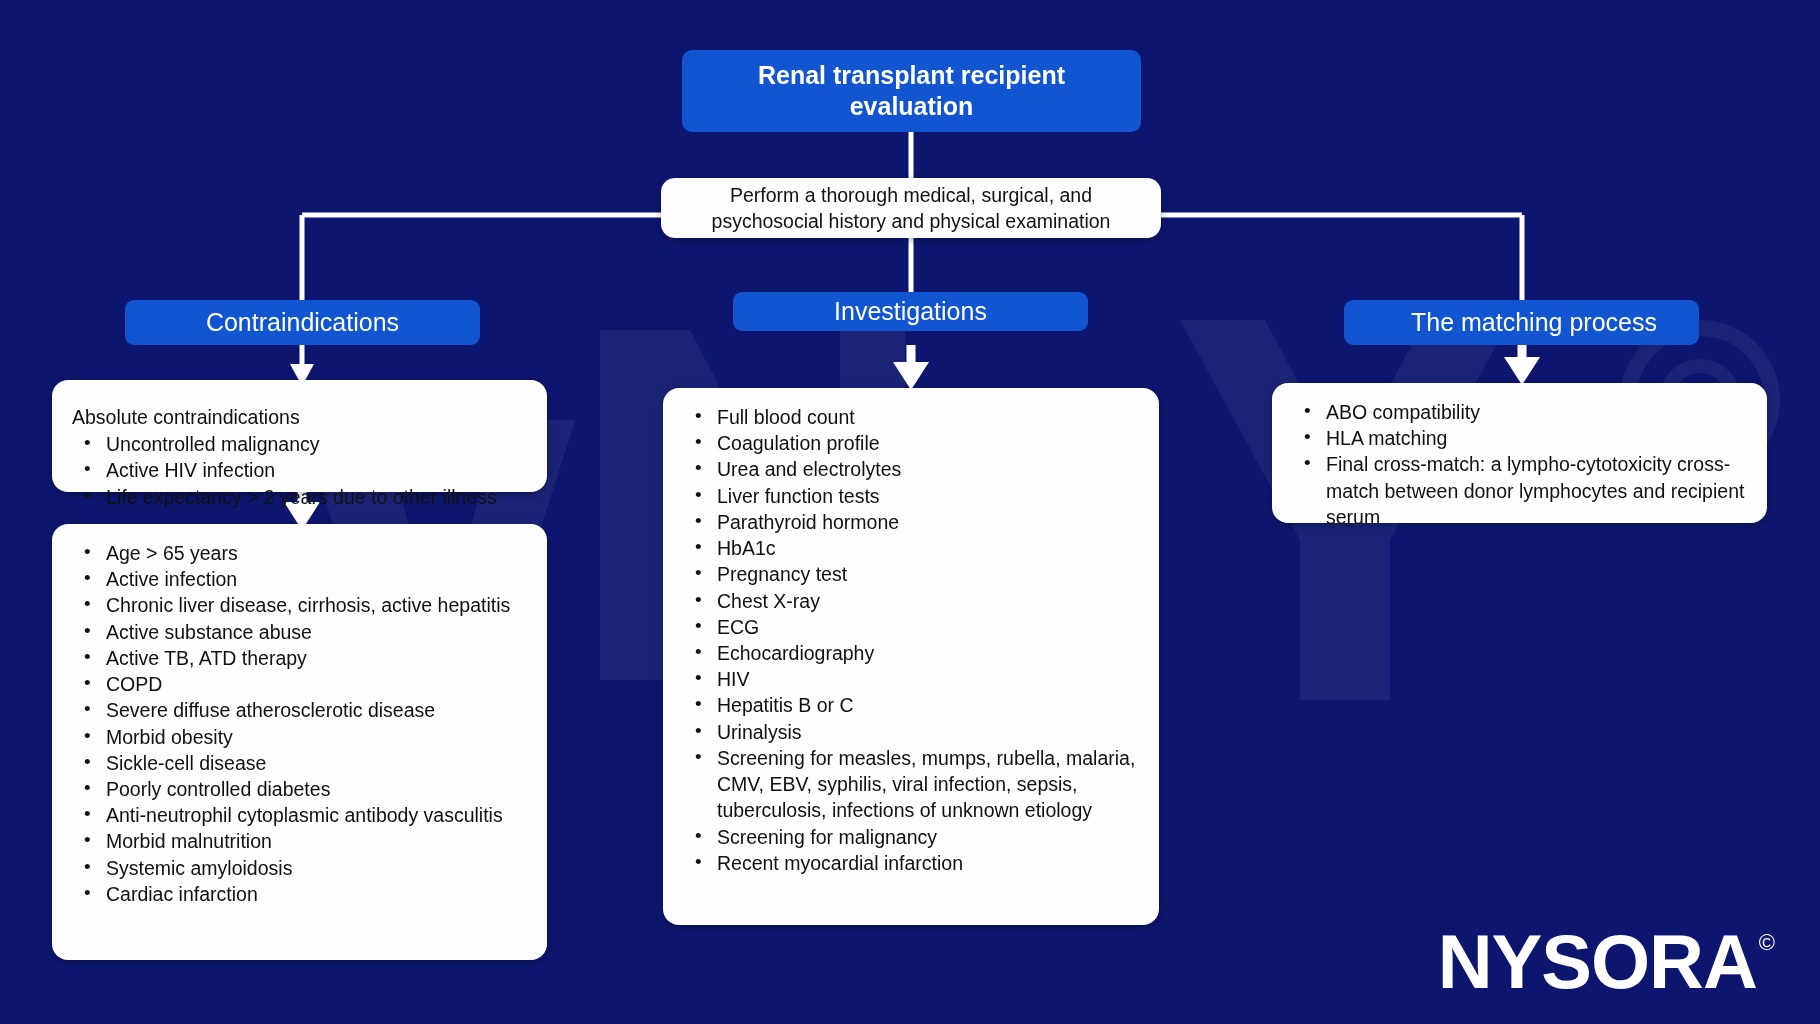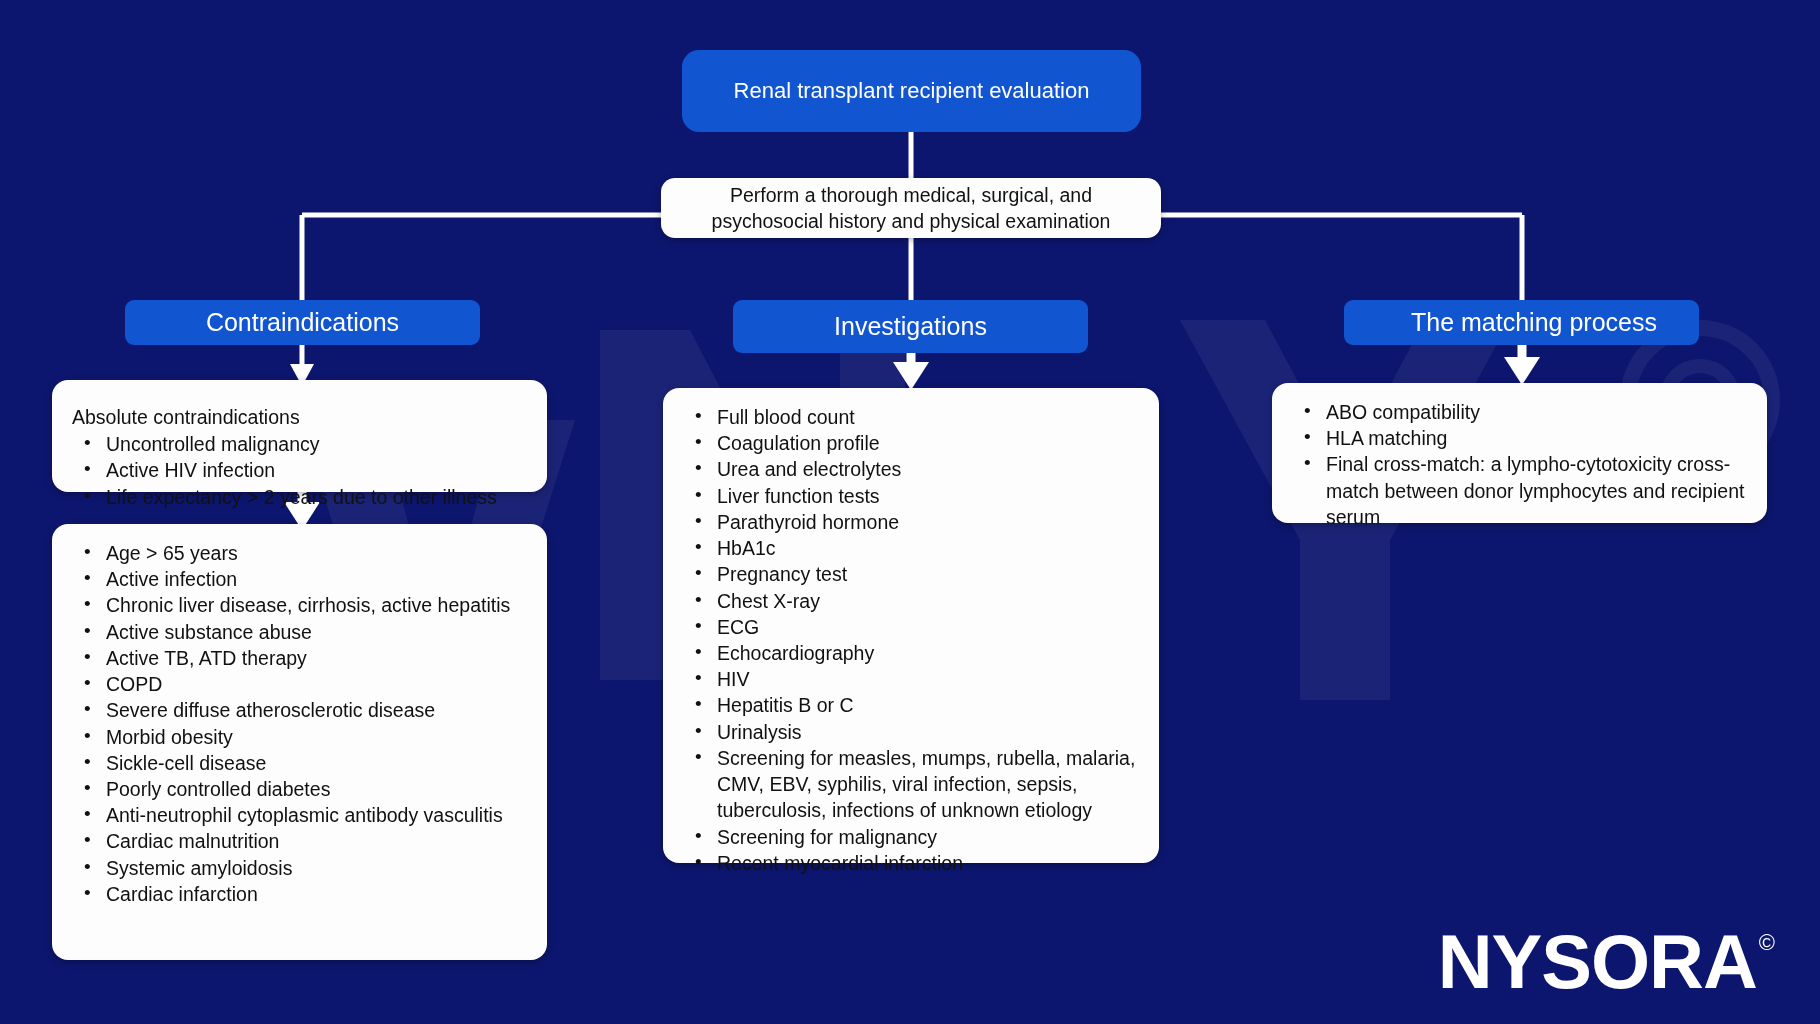--- a/index.html
+++ b/index.html
@@ -58,23 +58,22 @@
 
   .white-box {
     background: #fdfdfd;
     border-radius: 16px;
     color: #111111;
     padding: 16px 20px 18px 20px;
     box-shadow: 0 2px 7px rgba(0,0,0,0.30);
   }
 
   .title-box {
-    font-size: 22px;
-    font-weight: 400;
-    border-radius: 17px;
+    font-size: 25px;
+    font-weight: 700;
   }
 
   .cat-box {
     font-size: 25px;
     font-weight: 400;
     border-radius: 9px;
   }
 
   .note-box {
     font-size: 19.5px;
@@ -190,21 +189,21 @@
   </div>
 
   <div class="node white-box note-box" style="left:661px; top:178px; width:500px; height:60px; display:flex; align-items:center; justify-content:center;">
     <span>Perform a thorough medical, surgical, and psychosocial history and physical examination</span>
   </div>
 
   <div class="node blue-box cat-box" style="left:125px; top:300px; width:355px; height:45px;text-align:center;">
     <span>Contraindications</span>
   </div>
 
-  <div class="node blue-box cat-box" style="left:733px; top:300px; width:355px; height:53px;">
+  <div class="node blue-box cat-box" style="left:733px; top:292px; width:355px; height:39px;">
     <span>Investigations</span>
   </div>
 
   <div class="node blue-box cat-box" style="left:1344px; top:300px; width:355px; height:45px;padding-left:39px;">
     <span>The matching process</span>
   </div>
 
   <div class="node white-box" style="left:52px; top:380px; width:495px; height:112px;">
     <div class="card-head">Absolute contraindications</div>
     <ul class="bullets">
@@ -220,27 +219,27 @@
       <li>Active infection</li>
       <li>Chronic liver disease, cirrhosis, active hepatitis</li>
       <li>Active substance abuse</li>
       <li>Active TB, ATD therapy</li>
       <li>COPD</li>
       <li>Severe diffuse atherosclerotic disease</li>
       <li>Morbid obesity</li>
       <li>Sickle-cell disease</li>
       <li>Poorly controlled diabetes</li>
       <li>Anti-neutrophil cytoplasmic antibody vasculitis</li>
-      <li>Cardiac malnutrition</li>
+      <li>Morbid malnutrition</li>
       <li>Systemic amyloidosis</li>
       <li>Cardiac infarction</li>
     </ul>
   </div>
 
-  <div class="node white-box" style="left:663px; top:388px; width:496px; height:475px;">
+  <div class="node white-box" style="left:663px; top:388px; width:496px; height:537px;">
     <ul class="bullets">
       <li>Full blood count</li>
       <li>Coagulation profile</li>
       <li>Urea and electrolytes</li>
       <li>Liver function tests</li>
       <li>Parathyroid hormone</li>
       <li>HbA1c</li>
       <li>Pregnancy test</li>
       <li>Chest X-ray</li>
       <li>ECG</li>

